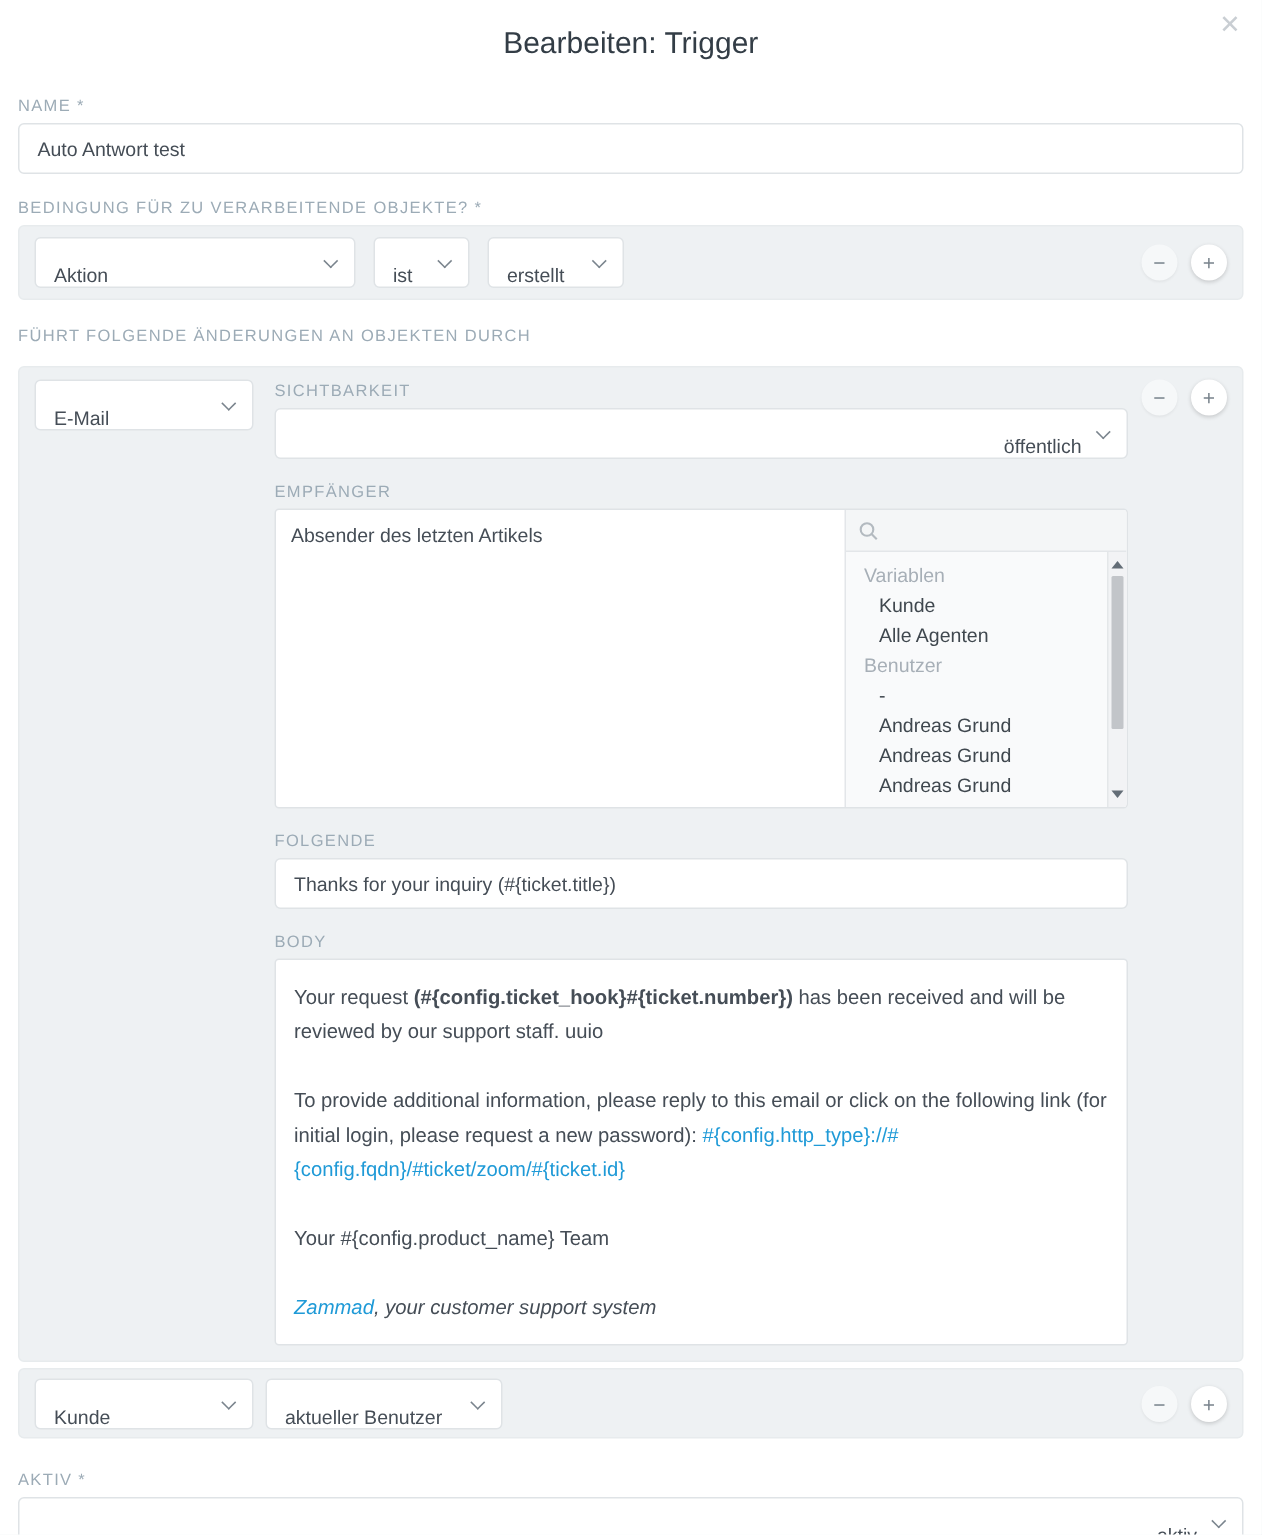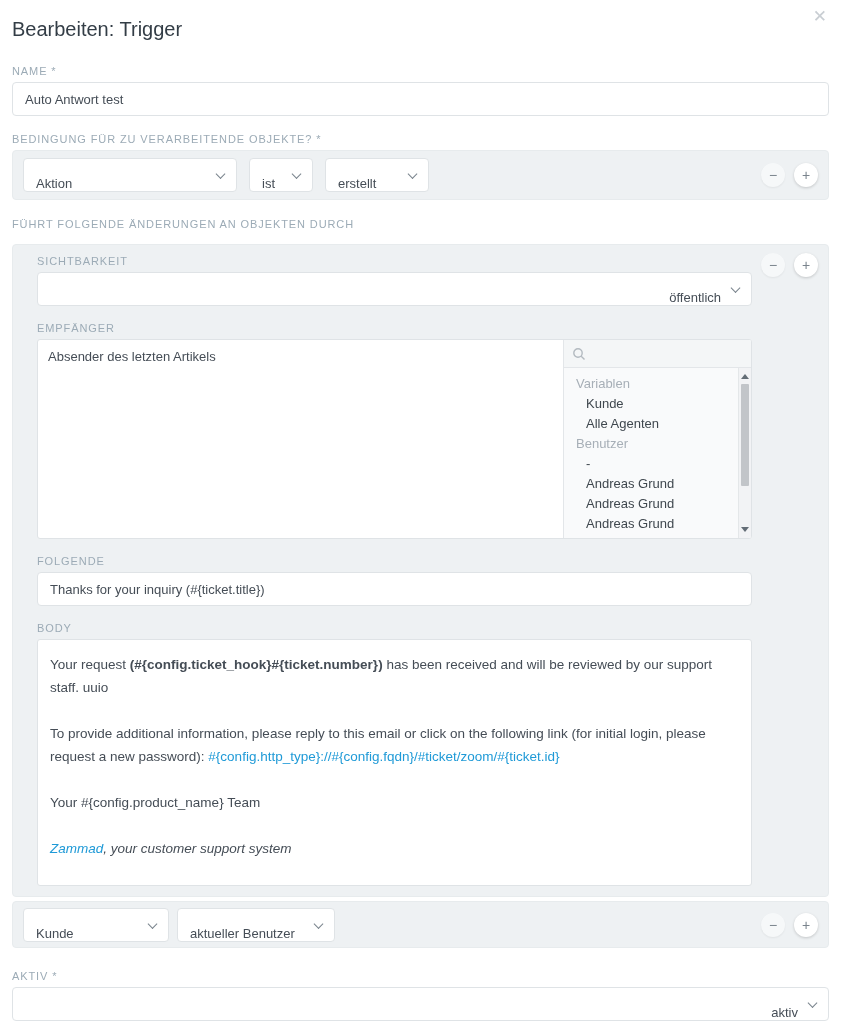--- a/index.html
+++ b/index.html
@@ -2,21 +2,21 @@
 <html><head>
 <meta charset="utf-8">
 <style>
   * { margin:0; padding:0; box-sizing:border-box; }
   html,body { width:841px; height:1023px; overflow:hidden; background:#fff;
     font-family:"Liberation Sans", sans-serif; color:#454d56; }
   .page { position:relative; width:841px; height:1023px; padding:0 12px; }
 
   .close-x { position:absolute; top:8px; right:14px; font-size:17px; font-weight:300;
     color:#c9ced3; cursor:pointer; line-height:1; }
-  .modal-title { padding-top:18px; text-align:left; font-size:20px; font-weight:500;
+  .modal-title { padding-top:18px; text-align:center; font-size:20px; font-weight:500;
     color:#333d46; }
 
   .field-label { font-size:11px; font-weight:500; letter-spacing:.9px; color:#9cabb6;
     margin-bottom:5px; }
   .mt-name { margin-top:24px; }
   .mt-section { margin-top:17px; }
   .mt-heading { margin-top:18px; margin-bottom:14px; }
 
   .text-input { display:flex; align-items:center; height:34px; background:#fff;
     border:1px solid #dfe3e6; border-radius:4px; padding:0 12px; font-size:13px; }
@@ -24,21 +24,21 @@
   .panel { background:#eef1f3; border:1px solid #e7ebed; border-radius:4px; position:relative; }
   .panel-row { height:50px; display:flex; align-items:center; padding:0 10px; gap:12px; }
   .panel-row-sm { height:47px; display:flex; align-items:center; padding:0 10px; gap:8px; }
 
   .select { position:relative; display:flex; align-items:center; height:34px; background:#fff;
     border:1px solid #dfe3e6; border-radius:4px; padding:17px 30px 0 12px; font-size:13px;
     color:#454d56; cursor:pointer; white-space:nowrap; }
   .chevron { position:absolute; right:12px; top:50%; width:7px; height:7px;
     border-right:1.5px solid #7a848d; border-bottom:1.5px solid #7a848d;
     transform:translateY(-65%) rotate(45deg); }
-  .w-attr { width:214px; } .w-op { width:64px; } .w-val { width:104px; }
+  .w-attr { width:214px; } .w-op { width:64px; } .w-val { width:91px; }
   .w-type { width:146px; } .w-cust { width:158px; } .w-full { width:100%;justify-content:flex-end; }
 
   .row-btns { margin-left:auto; display:flex; gap:9px; }
   .row-btns-abs { position:absolute; top:8px; right:10px; display:flex; gap:9px; }
   .circle-btn { width:24px; height:24px; border-radius:50%; border:none; cursor:pointer;
     display:flex; align-items:center; justify-content:center; font-size:14px; color:#7a848d;
     font-family:"Liberation Sans", sans-serif; line-height:1; padding:0; }
   .minus { background:#f6f8f9; box-shadow:0 1px 2px rgba(0,0,0,.06); }
   .plus  { background:#fff;    box-shadow:0 1px 3px rgba(0,0,0,.18); }
 
@@ -111,20 +111,24 @@
   </div>
 
   <div class="field-label mt-heading">FÜHRT FOLGENDE ÄNDERUNGEN AN OBJEKTEN DURCH</div>
 
   <div class="panel perform-panel">
     <div class="row-btns-abs">
       <button class="circle-btn minus">−</button>
       <button class="circle-btn plus">+</button>
     </div>
     <div class="perform-flex">
+      <div class="select w-type">
+        <span>E-Mail</span>
+        <span class="chevron"></span>
+      </div>
 
       <div class="fields-zone">
 
         <div class="field-label">SICHTBARKEIT</div>
         <div class="select w-full">
           <span>öffentlich</span>
           <span class="chevron"></span>
         </div>
 
         <div class="field-label gap16">EMPFÄNGER</div>

